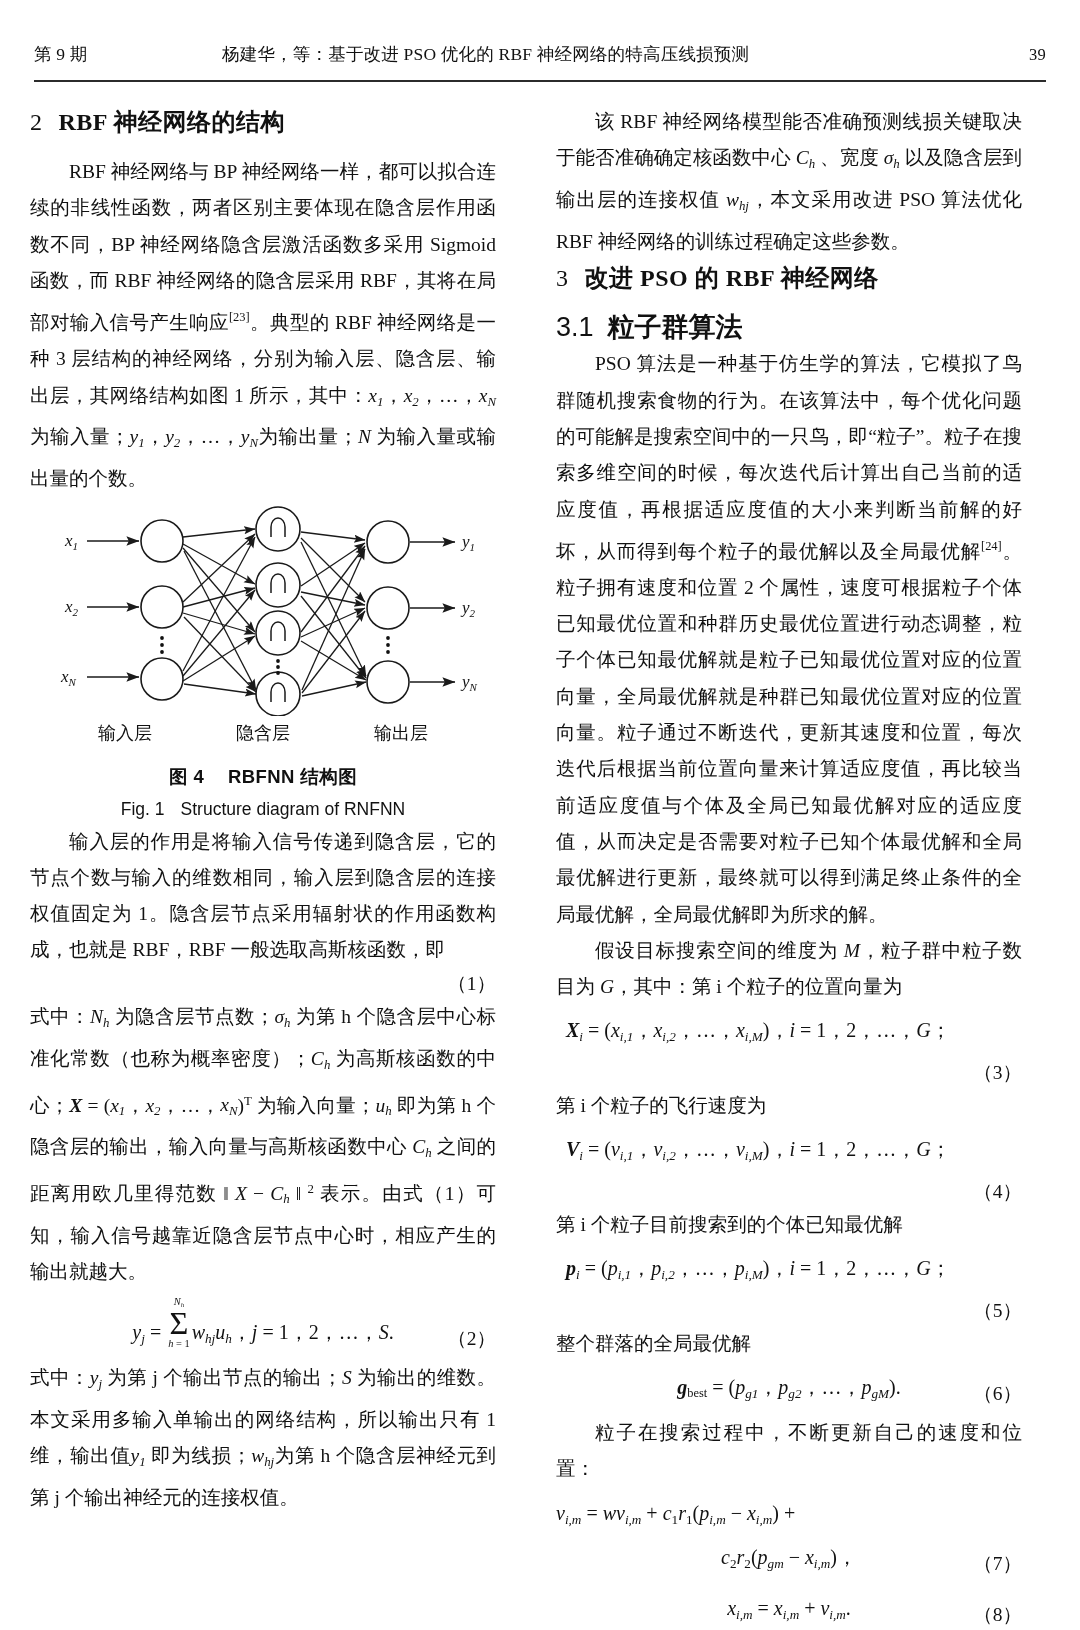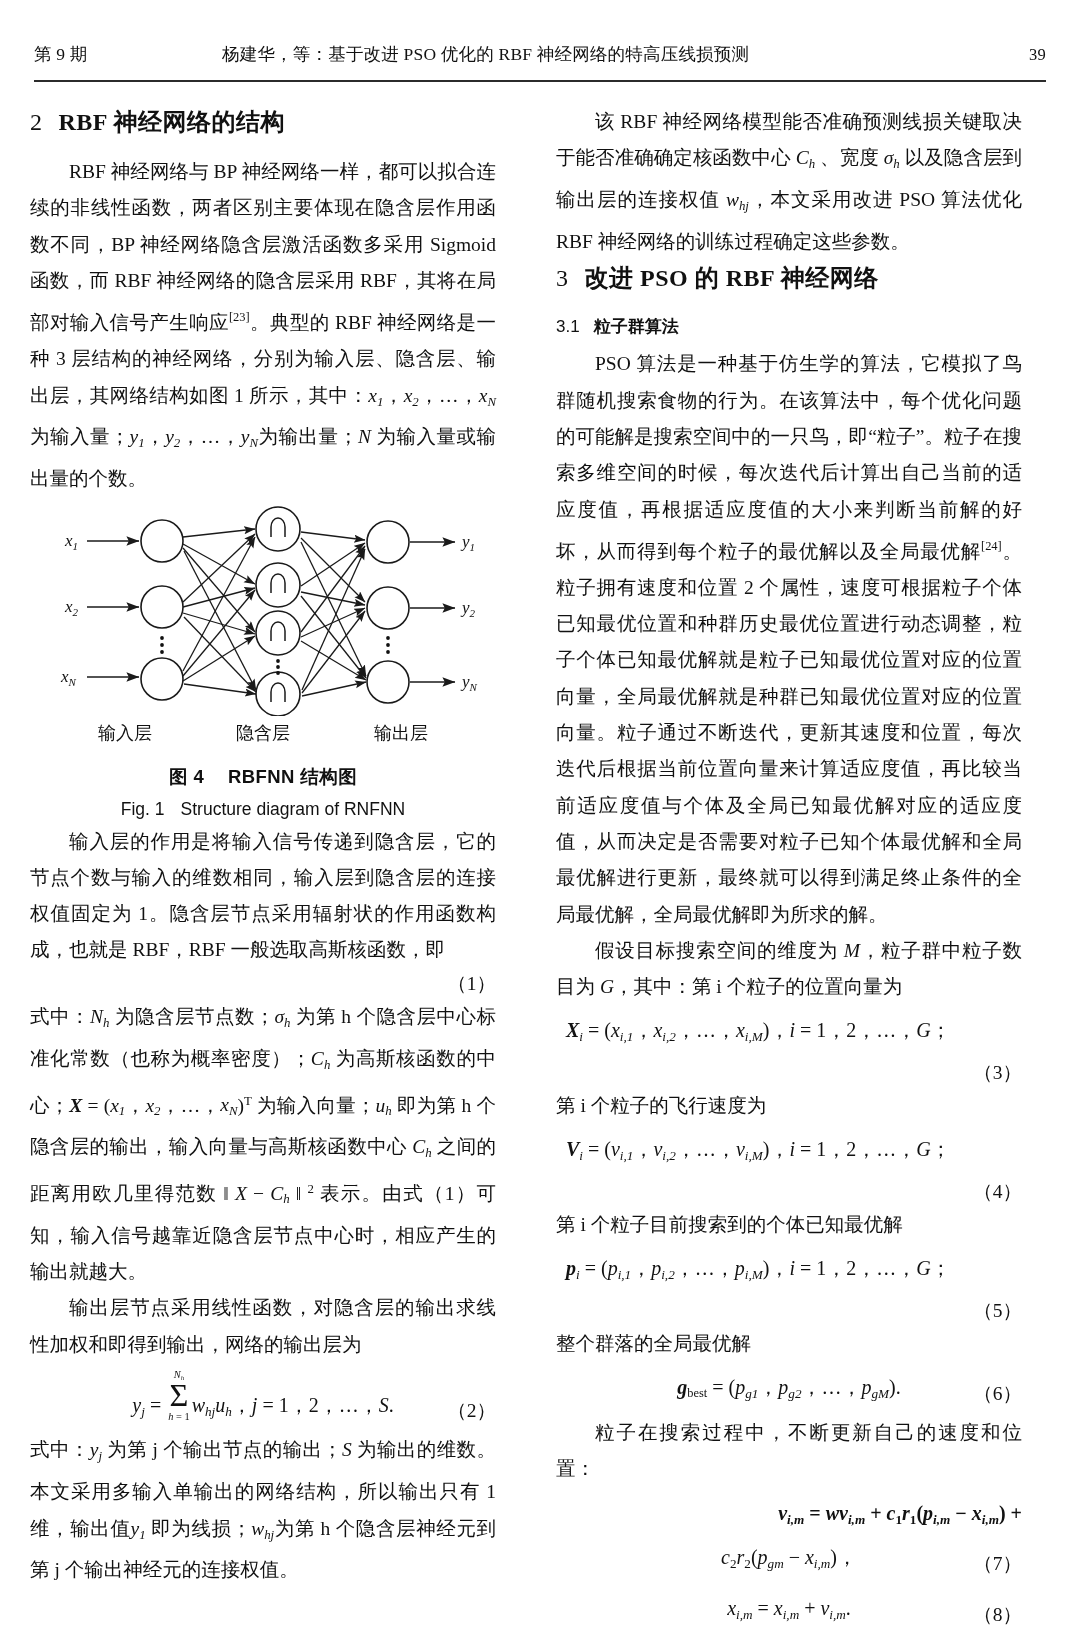--- a/index.html
+++ b/index.html
@@ -81,21 +81,21 @@
     line-height: 36px;
     letter-spacing: 0.5px;
   }
   h2.sec .num {
     font-weight: normal;
     font-family: "Liberation Serif", serif;
     margin-right: 16px;
   }
   h3.subsec {
     margin: 10px 0 2px 0;
-    font-size: 17px;
+    font-size: 27px;
     font-weight: bold;
     font-family: "Liberation Sans", sans-serif;
     line-height: 34px;
   }
   h3.subsec .num {
     margin-right: 14px;
     font-weight: normal;
   }
   .sec-right {
     margin-top: 14px;
@@ -331,21 +331,20 @@
         </div>
       </div>
     </div>
 
     <p class="indent">输入层的作用是将输入信号传递到隐含层，它的节点个数与输入的维数相同，输入层到隐含层的连接权值固定为 1。隐含层节点采用辐射状的作用函数构成，也就是 RBF，RBF 一般选取高斯核函数，即</p>
 
     <div class="eqno-line">（1）</div>
 
     <p><span>式中：</span><i>N</i><sub>h</sub> <span>为隐含层节点数；</span><i>σ</i><sub>h</sub> <span>为第 h 个隐含层中心标准化常数（也称为概率密度）；</span><i>C</i><sub>h</sub> <span>为高斯核函数的中心；</span><span class="mb">X</span> = (<i>x</i><sub>1</sub>，<i>x</i><sub>2</sub>，…，<i>x<sub>N</sub></i>)<sup class="up">T</sup> <span>为输入向量；</span><i>u</i><sub>h</sub> <span>即为第 h 个隐含层的输出，输入向量与高斯核函数中心</span> <i>C</i><sub>h</sub> <span>之间的距离用欧几里得范数</span> ‖ <i>X</i> − <i>C</i><sub>h</sub> ‖ <sup class="up">2</sup> <span>表示。由式（1）可知，输入信号越靠近隐含层节点中心时，相应产生的输出就越大。</span></p>
 
-    <p class="indent">输出层节点采用线性函数，对隐含层的输出求线性加权和即得到输出，网络的输出层为</p>
 
     <div class="mathrow" style="text-align:center;">
       <span style="display:inline-block;"><i>y</i><sub>j</sub> = <span class="sum"><span class="lim-top"><i>N</i><sub>h</sub></span><span class="sigma">Σ</span><span class="lim-bot"><i>h</i> = 1</span></span><i>w</i><sub>hj</sub><i>u</i><sub>h</sub>，<i>j</i> = 1，2，…，<i>S</i>.</span><span class="eqno">（2）</span>
     </div>
 
     <p><span>式中：</span><i>y</i><sub>j</sub> <span>为第 j 个输出节点的输出；</span><i>S</i> <span>为输出的维数。本文采用多输入单输出的网络结构，所以输出只有 1 维，输出值</span><i>y</i><sub>1</sub> <span>即为线损；</span><i>w</i><sub>hj</sub><span>为第 h 个隐含层神经元到第 j 个输出神经元的连接权值。</span></p>
   </div>
 
   <div class="col col-right">
 
@@ -383,21 +382,21 @@
     <div class="eqno-line">（5）</div>
 
     <p>整个群落的全局最优解</p>
 
     <div class="mathrow" style="text-align:center;">
       <span style="display:inline-block;"><span class="mb">g</span><sub class="up" style="font-size:0.62em;">best</sub> = (<i>p</i><sub>g1</sub>，<i>p</i><sub>g2</sub>，…，<i>p</i><sub>gM</sub>).</span><span class="eqno">（6）</span>
     </div>
 
     <p class="indent">粒子在搜索过程中，不断更新自己的速度和位置：</p>
 
-    <div class="mathrow" style="text-align:right; margin-bottom:0;font-weight:bold;">
+    <div class="mathrow" style="text-align:left; margin-bottom:0;">
       <i>v</i><sub>i,m</sub> = <i>wv</i><sub>i,m</sub> + <i>c</i><sub class="up">1</sub><i>r</i><sub class="up">1</sub>(<i>p</i><sub>i,m</sub> − <i>x</i><sub>i,m</sub>) +
     </div>
     <div class="mathrow" style="text-align:center; margin-top:0;">
       <span style="display:inline-block;"><i>c</i><sub class="up">2</sub><i>r</i><sub class="up">2</sub>(<i>p</i><sub>gm</sub> − <i>x</i><sub>i,m</sub>)，</span><span class="eqno">（7）</span>
     </div>
 
     <div class="mathrow" style="text-align:center;">
       <span style="display:inline-block;"><i>x</i><sub>i,m</sub> = <i>x</i><sub>i,m</sub> + <i>v</i><sub>i,m</sub>.</span><span class="eqno">（8）</span>
     </div>
 

